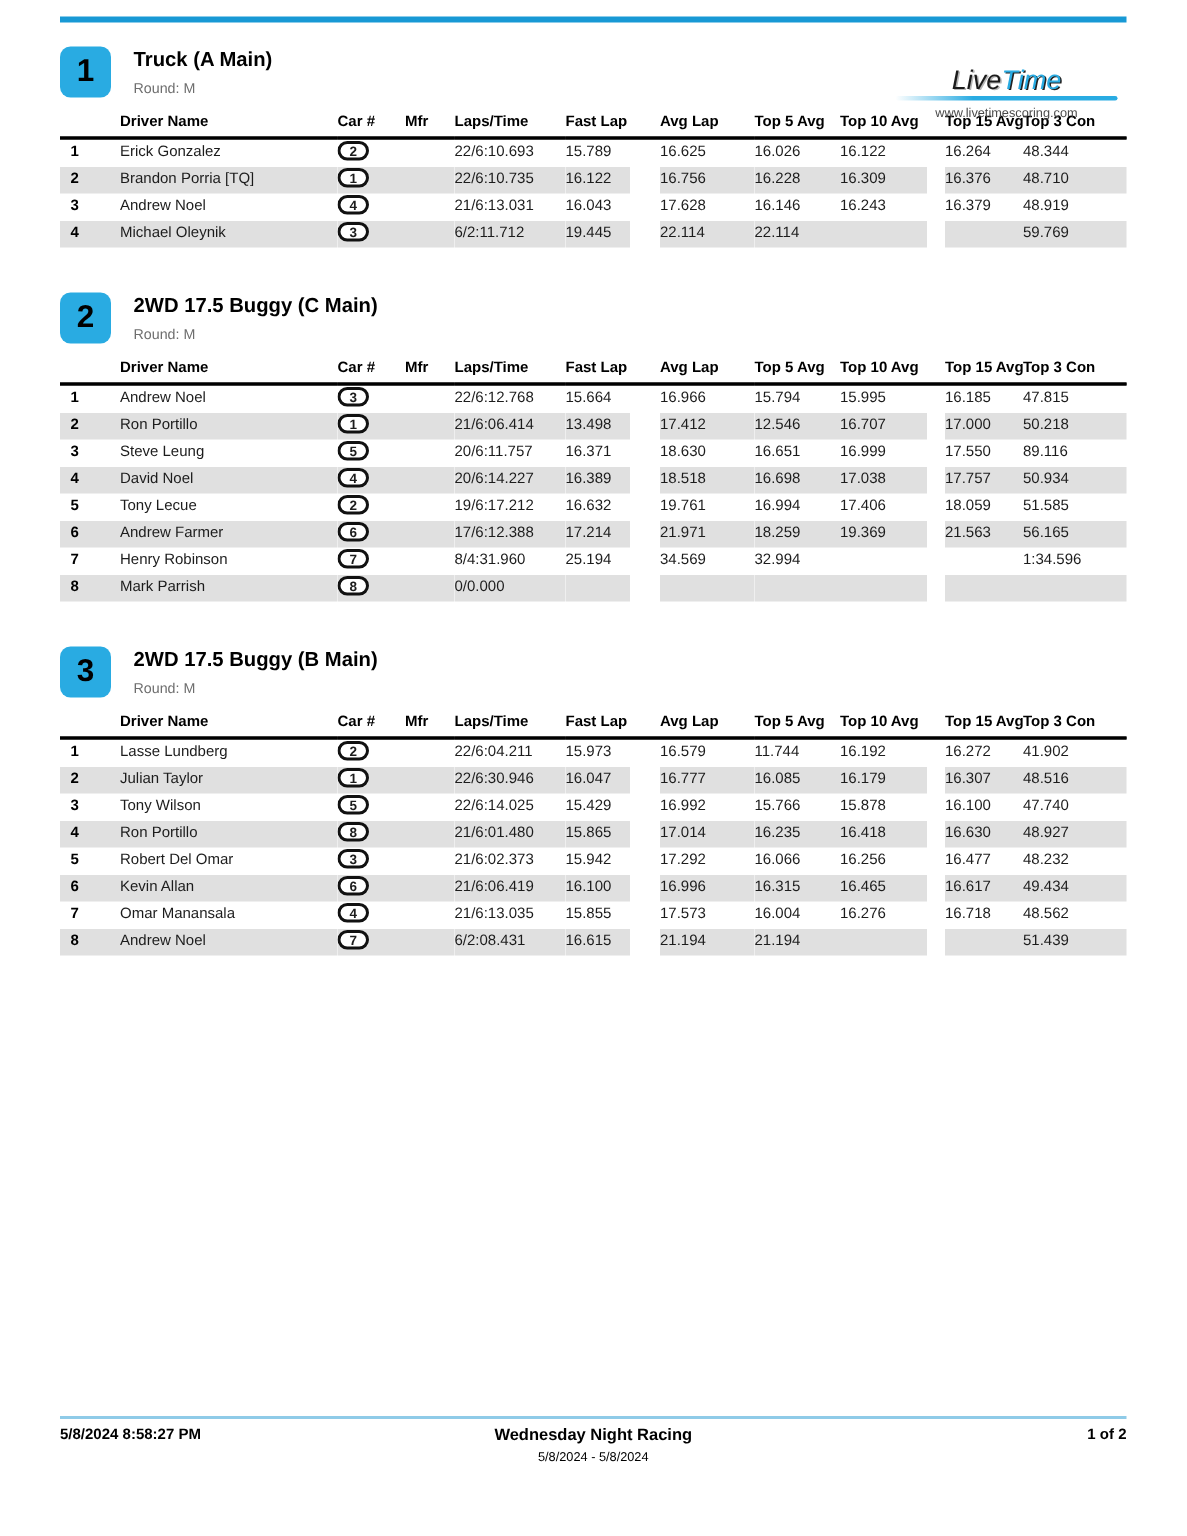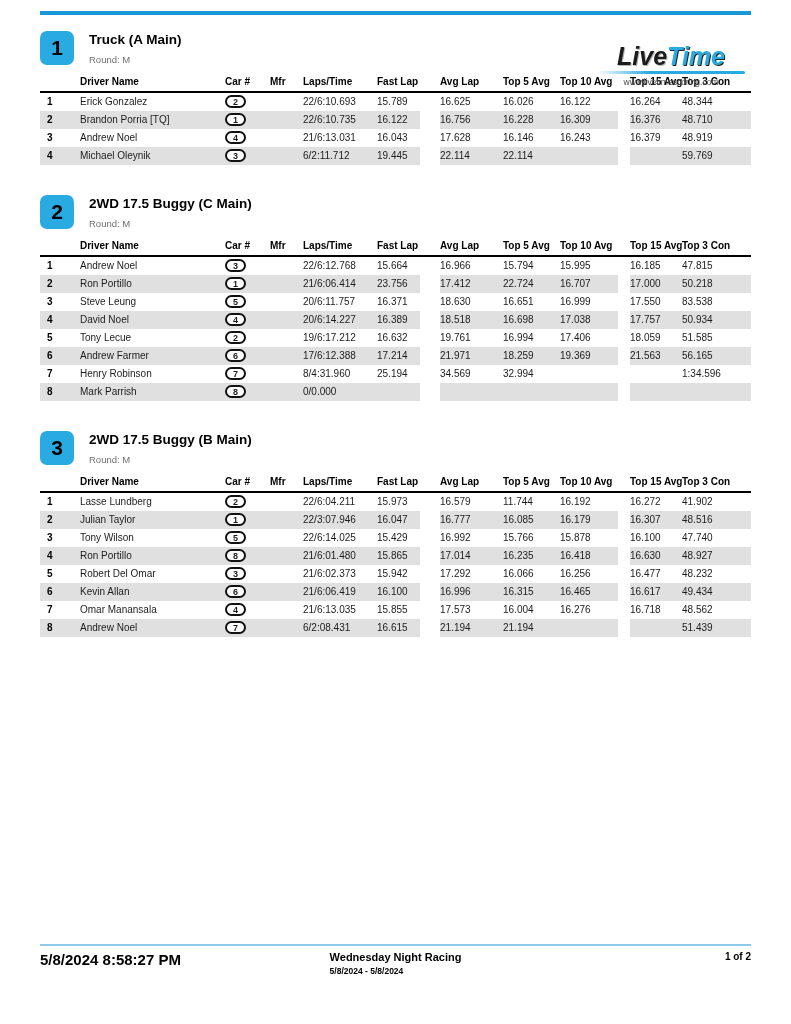--- a/index.html
+++ b/index.html
@@ -25,23 +25,23 @@
     color: #000;
   }
   .logo {
     position: absolute;
     top: 44px;
     right: 40px;
     width: 160px;
     text-align: center;
   }
   .logo-text {
-    font-size: 25px;
+    font-size: 18px;
     font-style: italic;
-    font-weight: bold;
+    font-weight: normal;
     line-height: 1;
     white-space: nowrap;
   }
   .logo-live { color: #1b1b1b; text-shadow: 1px 1px 0 #b5b5b5; }
   .logo-time { color: var(--accent, #29abe2); text-shadow: 1px 1px 0 #222; }
   .logo-swoosh {
     height: 3px;
     margin: 2px 6px 3px;
     border-radius: 2px;
     background: linear-gradient(90deg, rgba(41,171,226,0) 0%, var(--accent, #29abe2) 35%, var(--accent, #29abe2) 100%);
@@ -111,24 +111,24 @@
     font-weight: bold;
     text-align: center;
     vertical-align: middle;
     margin-top: -2px;
   }
 
   
   .footer { position: absolute; top: 944px; left: 40px; right: 40px; }
   .footer-line { height: 2px; background: var(--footer-line, #8fcbe8); margin-bottom: 5px; }
   .footer-row { display: flex; align-items: flex-start; }
-  .f-left  { flex: 1; font-weight: bold; font-size: 15px; color: #000; }
-  .f-center { }
+  .f-left  { flex: 1; font-weight: bold; font-size: 10px; color: #000; }
+  .f-center { text-align: center; }
   .f-event { font-weight: bold; font-size: 11px; color: #000; }
-  .f-dates { font-weight: bold; font-size: 8.5px; color: #000; margin-top: 3px; }
+  .f-dates { font-weight: normal; font-size: 8.5px; color: #000; margin-top: 3px; }
   .f-right { flex: 1; text-align: right; font-weight: bold; font-size: 10px; color: #000; }
 </style>
 </head>
 <body>
 
 <div class="page">
 
   <div class="logo">
     <div class="logo-text"><span class="logo-live">Live</span><span class="logo-time">Time</span></div>
     <div class="logo-swoosh"></div>
@@ -305,43 +305,43 @@
                 <td class="gap"></td>
                 <td class="c-top15_avg">16.185</td>
                 <td class="c-top3_con">47.815</td>
               </tr>
               <tr>
                 <td class="c-pos">2</td>
                 <td class="c-driver">Ron Portillo</td>
                 <td class="c-car"><span class="car-badge">1</span></td>
                 <td class="c-mfr"></td>
                 <td class="c-laps_time">21/6:06.414</td>
-                <td class="c-fast_lap">23.756</td>
+                <td class="c-fast_lap">13.498</td>
                 <td class="gap"></td>
                 <td class="c-avg_lap">17.412</td>
-                <td class="c-top5_avg">22.724</td>
+                <td class="c-top5_avg">12.546</td>
                 <td class="c-top10_avg">16.707</td>
                 <td class="gap"></td>
                 <td class="c-top15_avg">17.000</td>
                 <td class="c-top3_con">50.218</td>
               </tr>
               <tr>
                 <td class="c-pos">3</td>
                 <td class="c-driver">Steve Leung</td>
                 <td class="c-car"><span class="car-badge">5</span></td>
                 <td class="c-mfr"></td>
                 <td class="c-laps_time">20/6:11.757</td>
                 <td class="c-fast_lap">16.371</td>
                 <td class="gap"></td>
                 <td class="c-avg_lap">18.630</td>
                 <td class="c-top5_avg">16.651</td>
                 <td class="c-top10_avg">16.999</td>
                 <td class="gap"></td>
                 <td class="c-top15_avg">17.550</td>
-                <td class="c-top3_con">83.538</td>
+                <td class="c-top3_con">89.116</td>
               </tr>
               <tr>
                 <td class="c-pos">4</td>
                 <td class="c-driver">David Noel</td>
                 <td class="c-car"><span class="car-badge">4</span></td>
                 <td class="c-mfr"></td>
                 <td class="c-laps_time">20/6:14.227</td>
                 <td class="c-fast_lap">16.389</td>
                 <td class="gap"></td>
                 <td class="c-avg_lap">18.518</td>
@@ -472,21 +472,21 @@
                 <td class="c-top10_avg">16.192</td>
                 <td class="gap"></td>
                 <td class="c-top15_avg">16.272</td>
                 <td class="c-top3_con">41.902</td>
               </tr>
               <tr>
                 <td class="c-pos">2</td>
                 <td class="c-driver">Julian Taylor</td>
                 <td class="c-car"><span class="car-badge">1</span></td>
                 <td class="c-mfr"></td>
-                <td class="c-laps_time">22/3:07.946</td>
+                <td class="c-laps_time">22/6:30.946</td>
                 <td class="c-fast_lap">16.047</td>
                 <td class="gap"></td>
                 <td class="c-avg_lap">16.777</td>
                 <td class="c-top5_avg">16.085</td>
                 <td class="c-top10_avg">16.179</td>
                 <td class="gap"></td>
                 <td class="c-top15_avg">16.307</td>
                 <td class="c-top3_con">48.516</td>
               </tr>
               <tr>

